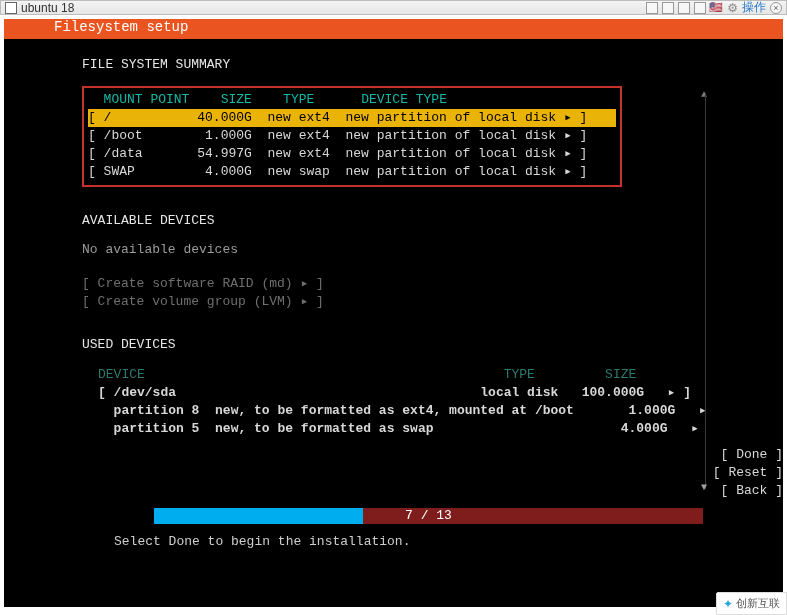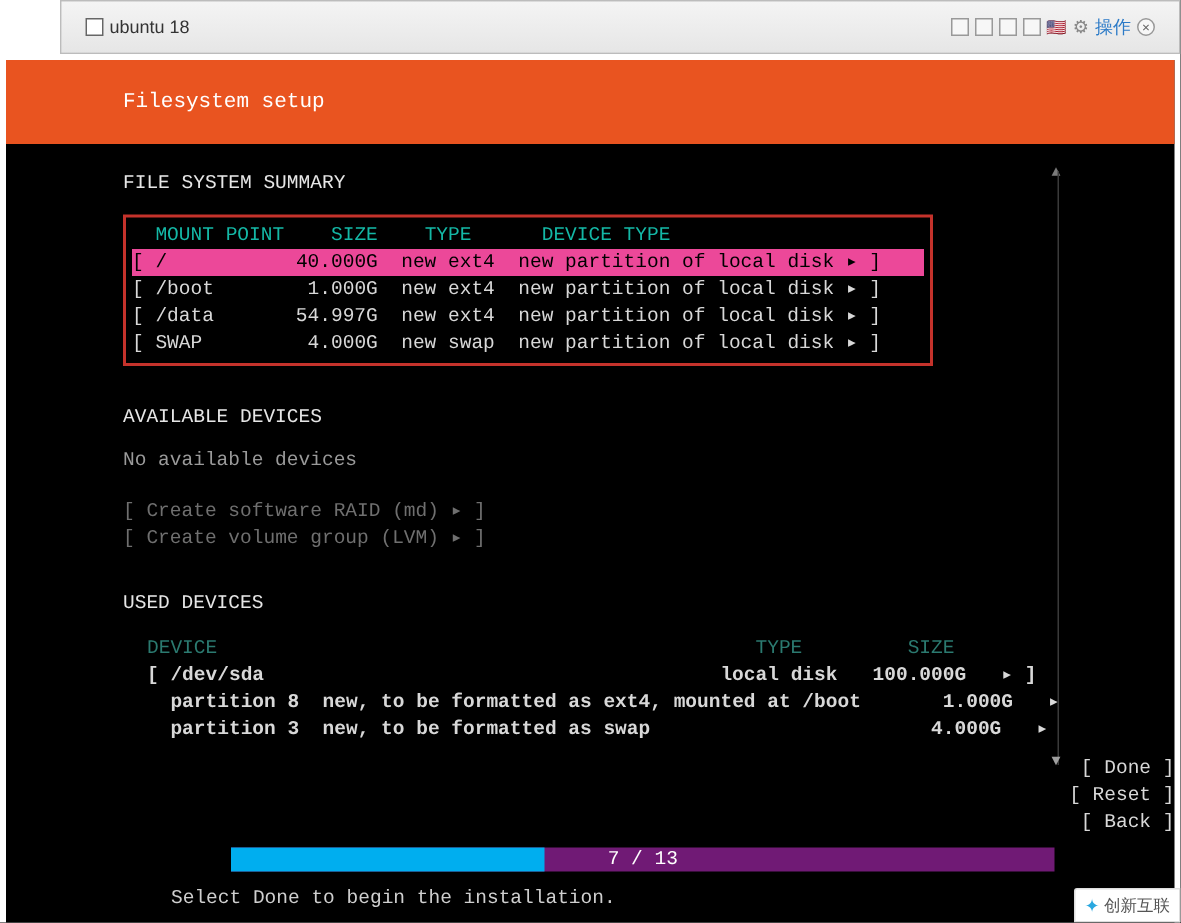--- a/index.html
+++ b/index.html
@@ -6,30 +6,29 @@
   body {
     font-family: "Courier New", monospace;
     font-size: 13px;
     background: #fff;
     width: 787px;
     height: 615px;
     overflow: hidden;
     position: relative;
   }
   .window-titlebar {
-    height: 36px;
+    height: 15px;
     background: linear-gradient(#f4f4f4,#e6e6e6);
     border: 1px solid #bcbcbc;
     display: flex;
     align-items: center;
     font-family: Arial, sans-serif;
     font-size: 12px;
     color: #333;
-    padding: 0 16px;
-    margin-left: 40px;
+    padding: 0 4px;
   }
   .window-titlebar .app-icon {
     width: 12px; height: 12px;
     border: 1px solid #666; background:#fff;
     margin-right: 4px;
   }
   .window-controls { margin-left: auto; display:flex; align-items:center; gap:4px; }
   .wc { width:12px; height:12px; border:1px solid #999; background:#f7f7f7; font-size:9px; line-height:10px; text-align:center; color:#666; }
   .wc.close { border-radius:50%; }
   .flag { font-size:11px; }
@@ -39,47 +38,47 @@
   .installer {
     margin: 4px 4px 0 4px;
     background:#000;
     color:#d8d8d8;
     position: relative;
     height: 588px;
   }
   .header-bar {
     background:#e95420;
     color:#fff;
-    height:56px;
-    padding-left:78px;
+    height:20px;
+    padding-left:50px;
     display:flex;
-    align-items:center;
+    align-items:flex-start;
     font-size:14px;
   }
   .content { padding: 18px 0 0 78px; }
   .section-title { color:#e6e6e6; margin-bottom:14px; }
   .redbox {
     border:2px solid #c4322b;
     padding:3px 4px 4px 4px;
     margin-bottom:26px;
     display:inline-block;
     width:540px;
   }
   .col-header { color:#14b8a6; }
   .row { white-space:pre; line-height:18px; }
-  .row.sel { background:#ec4899; color:#000; }
+  .row.sel { background:#eab308; color:#000; }
   .arrow-cell { color:#d8d8d8; }
   .row.sel .arrow-cell { color:#000; }
   .dim { color:#6f6f6f; }
   .avail-none { color:#9a9a9a; margin-left:0; margin-bottom:18px; display:block; }
   .used-head { color:#2b7a70; margin-left:16px; }
   .used-row { white-space:pre; margin-left:16px; line-height:18px;font-weight:bold; }
   .buttons { text-align:right; margin-top:8px; }
   .btn-row { line-height:18px; }
-  .progress-wrap { margin:8px 80px 0 150px; position:relative; height:16px; background:#701a75; color:#fff; }
+  .progress-wrap { margin:8px 80px 0 150px; position:relative; height:16px; background:#7f1d1d; color:#fff; }
   .progress-fill { position:absolute; left:0; top:0; bottom:0; background:#00aeef; }
   .progress-label { position:absolute; left:0; right:0; text-align:center; line-height:16px; color:#fff; }
   .footer-hint { margin:10px 0 0 110px; color:#cfcfcf; }
   
   .sbar { position:absolute; right:74px; top:74px; bottom:118px; width:7px; }
   .sbar .track { position:absolute; top:0; bottom:0; left:3px; width:1px; background:#3a3a3a; }
   .sbar .arrow-up { position:absolute; top:-4px; left:-1px; color:#7a7a7a; font-size:10px; }
   .sbar .arrow-dn { position:absolute; bottom:-4px; left:-1px; color:#a0a0a0; font-size:10px; }
 
   
@@ -134,21 +133,21 @@
 
     <div class="section-title">AVAILABLE DEVICES</div>
     <span class="avail-none">No available devices</span>
     <div class="row dim">[ <span>Create software RAID (md) ▸</span> ]</div>
     <div class="row dim" style="margin-bottom:26px">[ <span>Create volume group (LVM) ▸</span> ]</div>
 
     <div class="section-title">USED DEVICES</div>
     <div class="row col-header used-head"><span>DEVICE</span>                                              <span>TYPE</span>         <span>SIZE</span></div>
     <div class="used-row">[ <span>/dev/sda</span>                                       <span>local disk</span>   <span>100.000G</span>   ▸ ]</div>
     <div class="used-row">  <span>partition 8</span>  <span>new, to be formatted as ext4, mounted at /boot</span>       <span>1.000G</span>   ▸</div>
-    <div class="used-row">  <span>partition 3</span>  <span>new, to be formatted as swap</span>                        <span>4.000G</span>   ▸</div>
+    <div class="used-row">  <span>partition 5</span>  <span>new, to be formatted as swap</span>                        <span>4.000G</span>   ▸</div>
 
     <div class="buttons">
       <div class="btn-row">[ <span>Done</span>    ]</div>
       <div class="btn-row">[ <span>Reset</span>   ]</div>
       <div class="btn-row">[ <span>Back</span>    ]</div>
     </div>
   </div>
 
   <div class="progress-wrap">
     <div class="progress-fill" style="width:38%"></div>

